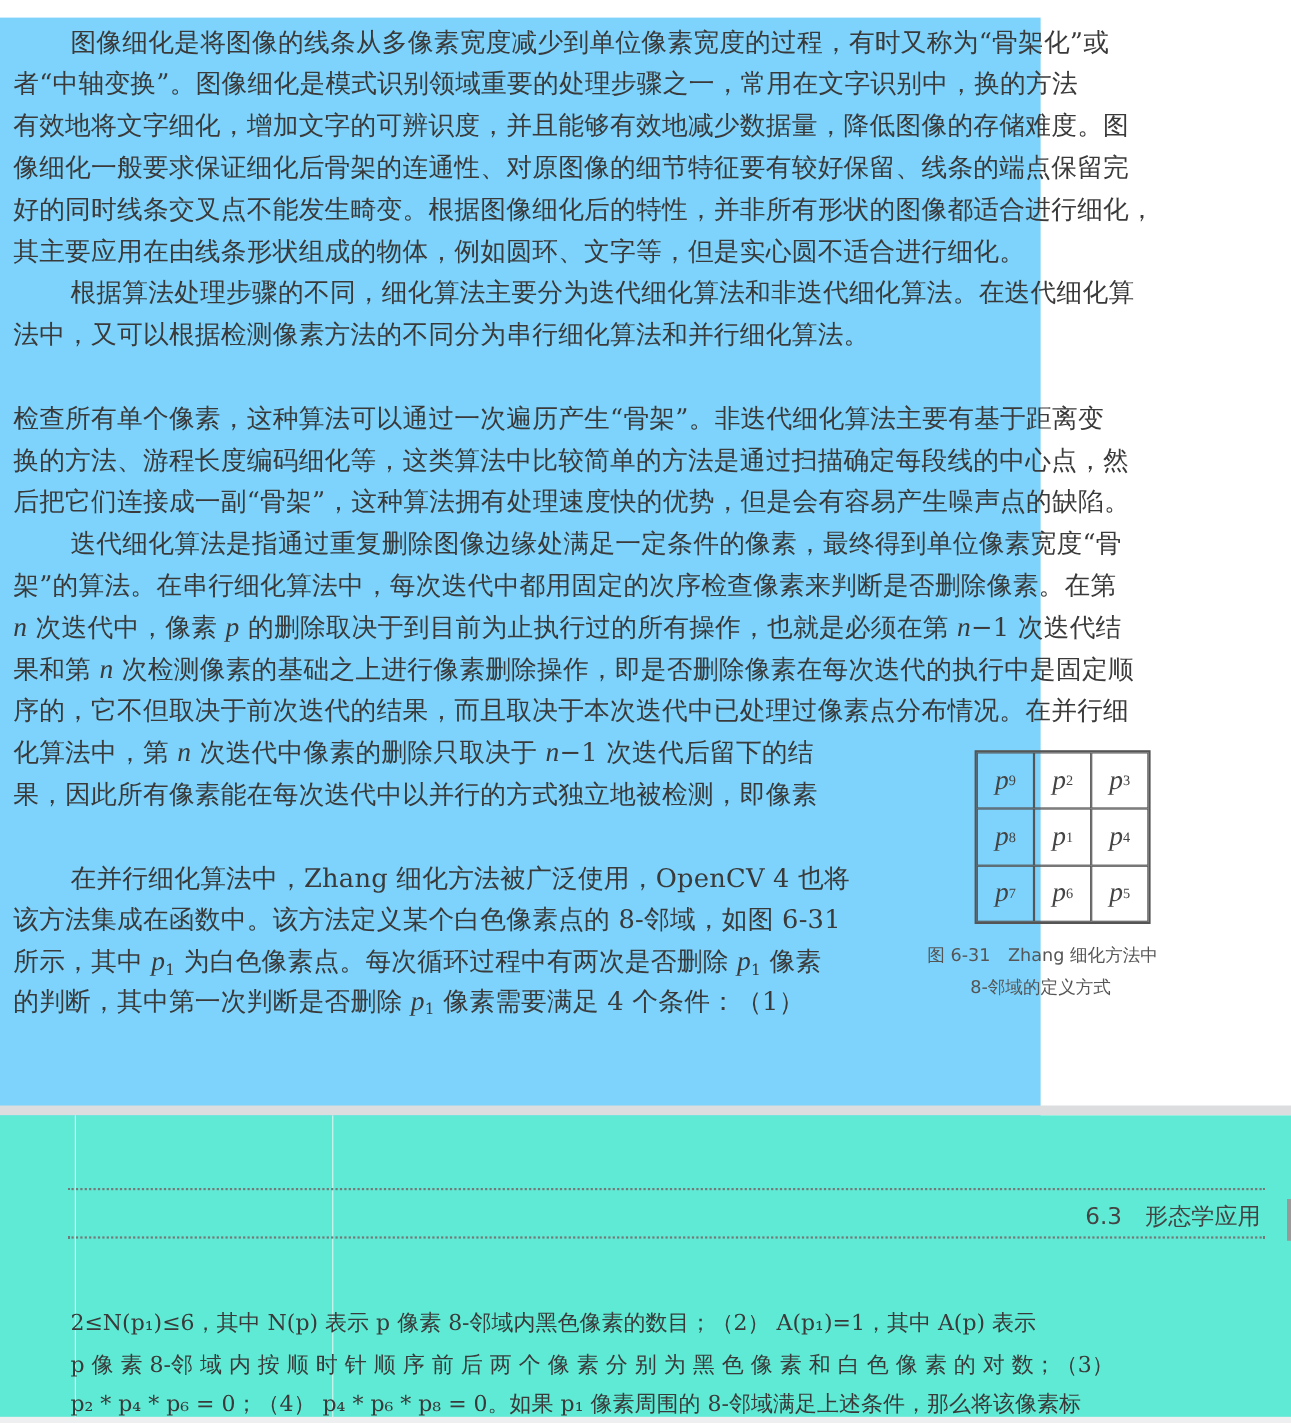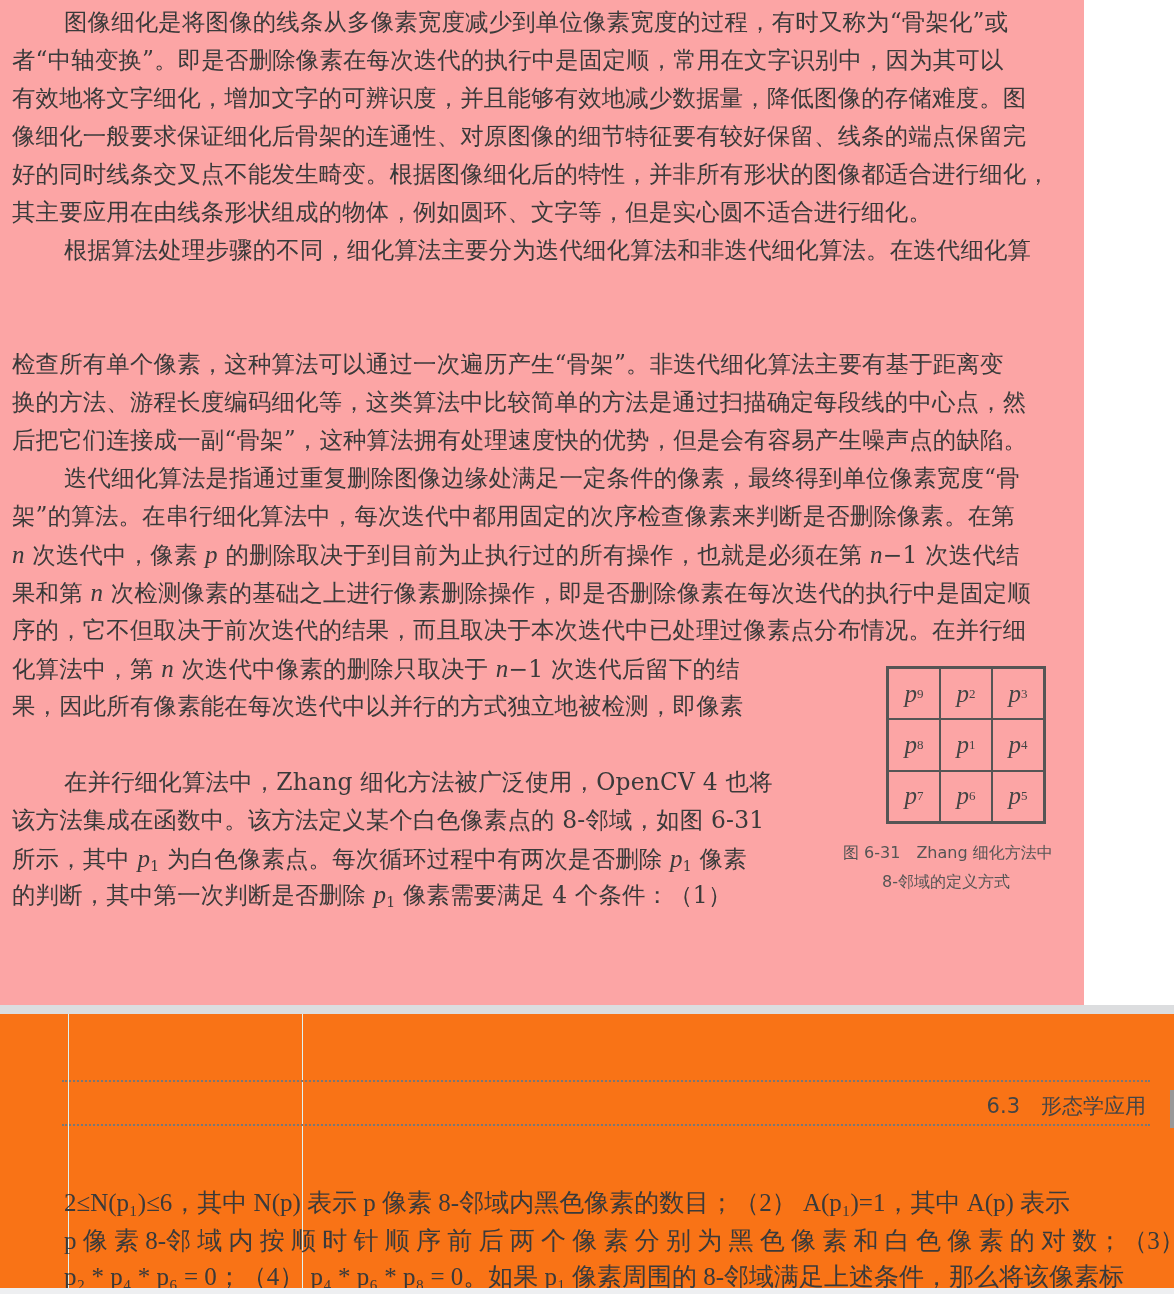--- a/index.html
+++ b/index.html
@@ -1,50 +1,51 @@
 <!DOCTYPE html>
 <html><head>
 <meta charset="utf-8">
 <style>
   html, body { margin:0; padding:0; }
   body { width:1174px; height:1294px; background:#ffffff; position:relative; overflow:hidden;
          font-family:"DejaVu Serif","Liberation Serif",serif; color:#3a3a3a; }
-  .page1 { position:absolute; left:0; top:0; width:1084px; height:1005px; background:#fca5a5; }
+  .page1 { position:absolute; left:0; top:16px; width:946px; height:1005px; background:#7dd3fc; }
   .line { position:absolute; left:12px; font-size:23.4px; line-height:37px; white-space:nowrap; letter-spacing:0.2px; }
   .ind { left:64px; }
   i.m { font-family:"Liberation Serif",serif; font-style:italic; font-size:25px; }
   sub { font-size:14px; vertical-align:-4px; }
   .grid { position:absolute; left:886px; top:666px; width:160px; height:158px; border:2px solid #555;
           display:grid; grid-template-columns:repeat(3,1fr); grid-template-rows:repeat(3,1fr); box-sizing:border-box; }
   .cell { border:1px solid #555; display:flex; align-items:center; justify-content:center;
           font-family:"Liberation Serif",serif; font-style:italic; font-size:25px; color:#444; }
   .cell sub { font-style:normal; font-size:13px; }
   .cap { position:absolute; font-family:"DejaVu Sans","Liberation Sans",sans-serif; font-size:16px; color:#555; white-space:nowrap; }
   .sep { position:absolute; left:0; top:1005px; width:1174px; height:9px; background:#dcdddf; }
-  .page2 { position:absolute; left:0; top:1014px; width:1174px; height:280px; background:#f97316; }
+  .page2 { position:absolute; left:0; top:1014px; width:1174px; height:280px; background:#5eead4; }
   .vguide { position:absolute; top:0; width:1px; height:280px; background:#dff3f0; }
   .dots { position:absolute; left:62px; width:1088px; height:0; border-top:2px dotted #777; }
   .hdr { position:absolute; right:28px; top:78px; font-family:"DejaVu Sans","Liberation Sans",sans-serif; font-size:21px; color:#444; white-space:nowrap; }
   .tab { position:absolute; right:0; top:76px; width:4px; height:38px; background:#999; }
-  .l2 { position:absolute; left:64px; font-size:25px; line-height:37px; white-space:nowrap; color:#3a3a3a;font-family:Liberation Serif, serif; }
+  .l2 { position:absolute; left:64px; font-size:20px; line-height:37px; white-space:nowrap; color:#3a3a3a; }
   .botbar { position:absolute; left:0; top:1288px; width:1174px; height:6px; background:#eeeff1; }
 </style>
 </head>
 <body>
 
 <div class="page1">
 
   <div class="line ind" style="top:4px">图像细化是将图像的线条从多像素宽度减少到单位像素宽度的过程，有时又称为“骨架化”或</div>
-  <div class="line" style="top:42px">者“中轴变换”。即是否删除像素在每次迭代的执行中是固定顺，常用在文字识别中，因为其可以</div>
+  <div class="line" style="top:42px">者“中轴变换”。图像细化是模式识别领域重要的处理步骤之一，常用在文字识别中，换的方法</div>
   <div class="line" style="top:80px">有效地将文字细化，增加文字的可辨识度，并且能够有效地减少数据量，降低图像的存储难度。图</div>
   <div class="line" style="top:118px">像细化一般要求保证细化后骨架的连通性、对原图像的细节特征要有较好保留、线条的端点保留完</div>
   <div class="line" style="top:156px">好的同时线条交叉点不能发生畸变。根据图像细化后的特性，并非所有形状的图像都适合进行细化，</div>
   <div class="line" style="top:194px">其主要应用在由线条形状组成的物体，例如圆环、文字等，但是实心圆不适合进行细化。</div>
 
   <div class="line ind" style="top:232px">根据算法处理步骤的不同，细化算法主要分为迭代细化算法和非迭代细化算法。在迭代细化算</div>
+  <div class="line" style="top:270px">法中，又可以根据检测像素方法的不同分为串行细化算法和并行细化算法。</div>
 
   <div class="line" style="top:346px">检查所有单个像素，这种算法可以通过一次遍历产生“骨架”。非迭代细化算法主要有基于距离变</div>
   <div class="line" style="top:384px">换的方法、游程长度编码细化等，这类算法中比较简单的方法是通过扫描确定每段线的中心点，然</div>
   <div class="line" style="top:422px">后把它们连接成一副“骨架”，这种算法拥有处理速度快的优势，但是会有容易产生噪声点的缺陷。</div>
 
   <div class="line" style="top:498px">架”的算法。在串行细化算法中，每次迭代中都用固定的次序检查像素来判断是否删除像素。在第</div>
   <div class="line ind" style="top:460px">迭代细化算法是指通过重复删除图像边缘处满足一定条件的像素，最终得到单位像素宽度“骨</div>
   <div class="line" style="top:536px">
     <i class="m">n</i><span> 次迭代中，像素 </span><i class="m">p</i><span> 的删除取决于到目前为止执行过的所有操作，也就是必须在第 </span><i class="m">n</i><span>−1 次迭代结</span>
   </div>

